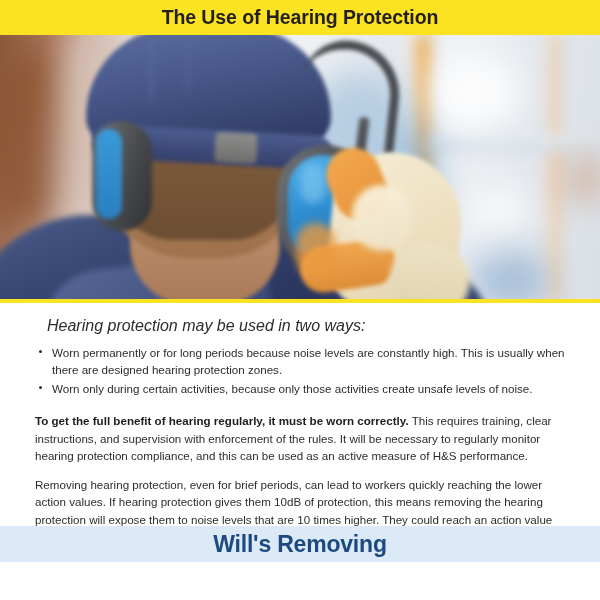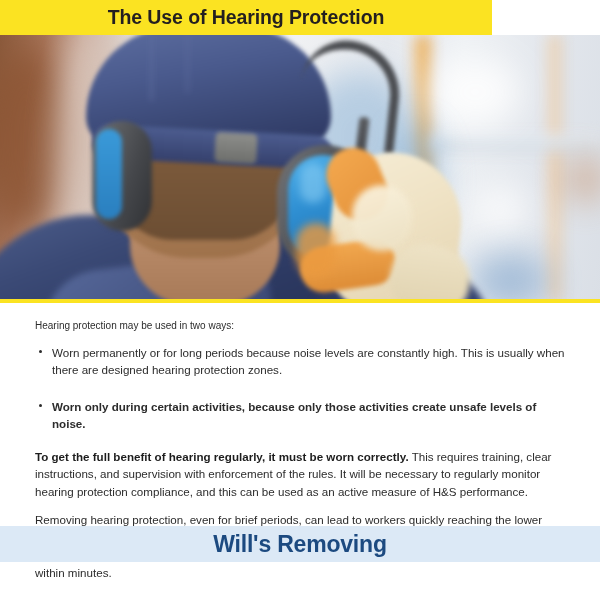--- a/index.html
+++ b/index.html
@@ -19,21 +19,21 @@
     position: relative;
     width: 600px;
     height: 600px;
     overflow: hidden;
   }
 
   
   .header-banner {
     position: absolute;
     top: 0; left: 0;
-    width: 492px;
+    width: 600px;
     height: 35px;
     background: #fbe322;
     display: flex;
     align-items: center;
     justify-content: center;
   }
   .header-title {
     font-size: 19.5px;
     font-weight: bold;
     color: #231f20;
@@ -101,39 +101,40 @@
     position: absolute;
     top: 303px; left: 0;
     width: 600px;
     padding: 0;
   }
   .copy-inner {
     margin: 0 35px 0 35px;
     width: 530px;
   }
   .lead {
-    margin: 14px 0 0 0;
-    font-size: 10px;
+    margin: 14px 0 0 12px;
+    font-size: 16px;
     line-height: 17.5px;
     color: #2c2c2c;
+    font-style: italic;
   }
   ul.bullets {
     list-style: none;
     margin: 9px 0 0 0;
     padding: 0;
   }
   ul.bullets li {
     position: relative;
     padding-left: 17px;
-    margin-bottom: 19px;
+    margin-bottom: 1px;
     font-size: 11.6px;
     line-height: 17.5px;
     color: #2c2c2c;
   }
-  ul.bullets li:last-child { margin-bottom: 15px; font-weight: bold; }
+  ul.bullets li:last-child { margin-bottom: 15px; }
   ul.bullets li .dot {
     position: absolute;
     left: 4px;
     top: 6.5px;
     width: 3.4px;
     height: 3.4px;
     border-radius: 50%;
     background: #2c2c2c;
   }
   .para {

